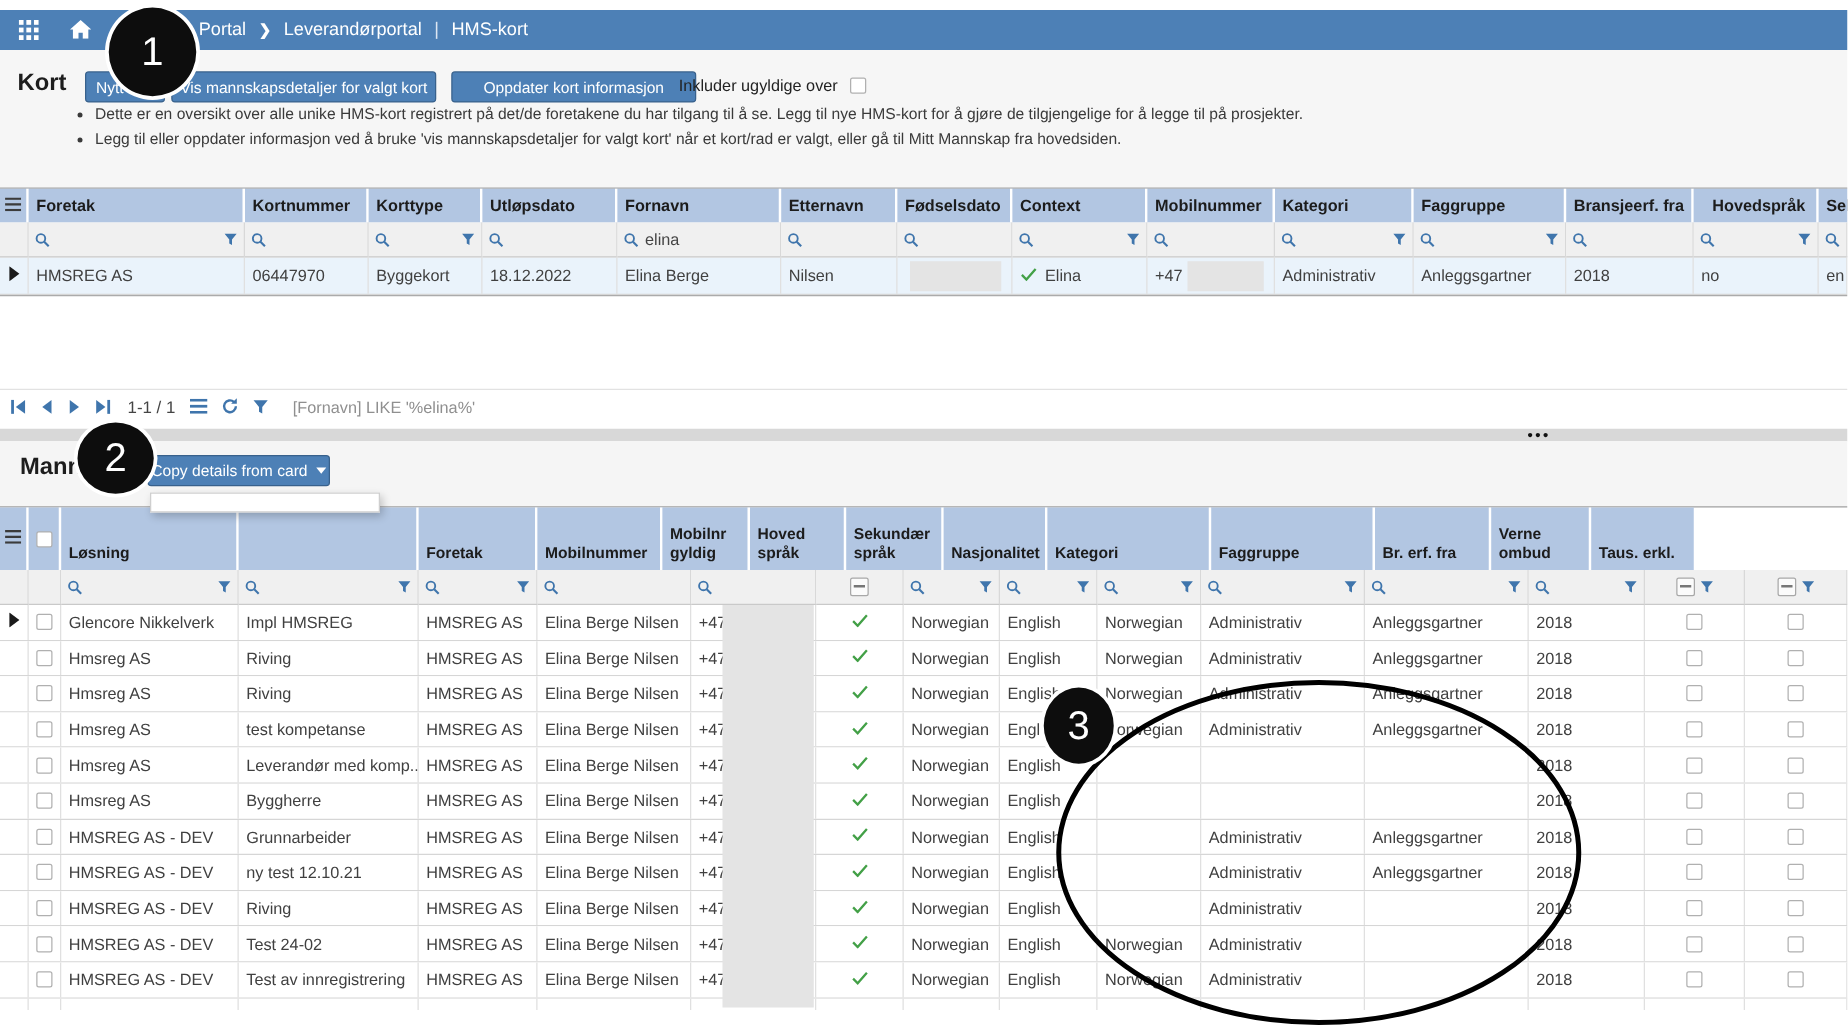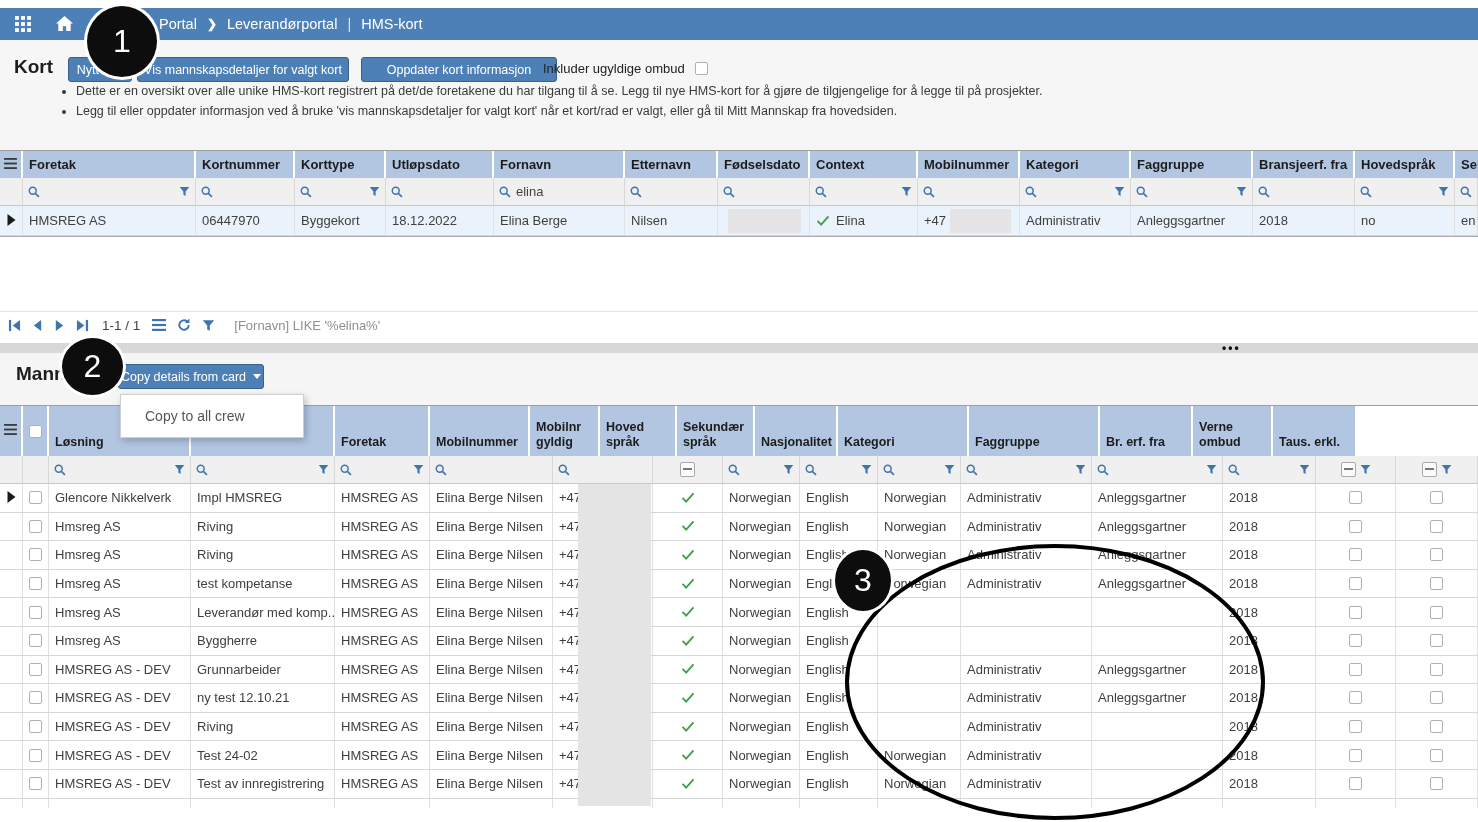--- a/index.html
+++ b/index.html
@@ -143,21 +143,21 @@
   </div>
 </div>
 
 <div class="abs band1"></div>
 
 <h1 class="abs sec-title kort-title">Kort</h1>
 <button class="btn b1">Nytt kort</button>
 <button class="btn b2">Vis mannskapsdetaljer for valgt kort</button>
 <button class="btn b3">Oppdater kort informasjon</button>
 <label class="abs chkwrap">
-  <span>Inkluder ugyldige ombud</span>
+  <span>Inkluder ugyldige over</span>
   <span class="cb"></span>
 </label>
 <ul class="abs bullets">
   <li>Dette er en oversikt over alle unike HMS-kort registrert på det/de foretakene du har tilgang til å se. Legg til nye HMS-kort for å gjøre de tilgjengelige for å legge til på prosjekter.</li>
   <li>Legg til eller oppdater informasjon ved å bruke 'vis mannskapsdetaljer for valgt kort' når et kort/rad er valgt, eller gå til Mitt Mannskap fra hovedsiden.</li>
 </ul>
 
 <div id="card-table" class="abs table">
     <div class="trow" style="height: 27px;">
       <div class="hcell vcenter" style="width: 23px;">
@@ -198,21 +198,21 @@
       </div>
       <div class="hcell" style="width: 111px;">
         <span class="hlabel">Kategori</span>
       </div>
       <div class="hcell" style="width: 122px;">
         <span class="hlabel">Faggruppe</span>
       </div>
       <div class="hcell" style="width: 102px;">
         <span class="hlabel">Bransjeerf. fra</span>
       </div>
-      <div class="hcell" style="width: 100px;">
+      <div class="hcell" style="width: 100px; justify-content: center;">
         <span class="hlabel">Hovedspråk</span>
       </div>
       <div class="hcell" style="width: 23px;">
         <span class="hlabel">Sek</span>
       </div>
     </div>
     <div class="trow" style="height: 28px;">
       <div class="fcell" style="width: 23px;"></div>
       <div class="fcell" style="width: 173px;">
         <span class="fic">
@@ -1226,21 +1226,20 @@
       <div class="dcell" style="width: 131px;"></div>
       <div class="dcell" style="width: 131px;"></div>
       <div class="dcell" style="width: 93px;"></div>
       <div class="dcell" style="width: 80px;"></div>
       <div class="dcell" style="width: 82px;"></div>
     </div>
   </div>
 <div class="abs redact"></div>
 
 <div class="abs menu">
-  <div class="mi">Copy to all crew</div>
 </div>
 
 <div class="ann c1">1</div>
 <div class="ann c2">2</div>
 <div class="ann c3">3</div>
 <svg class="abs bigellipse" width="428" height="290">
   <ellipse cx="212" cy="142" rx="208" ry="136" stroke="#000" stroke-width="4" fill="none"></ellipse>
 </svg>
 
 </body></html>

